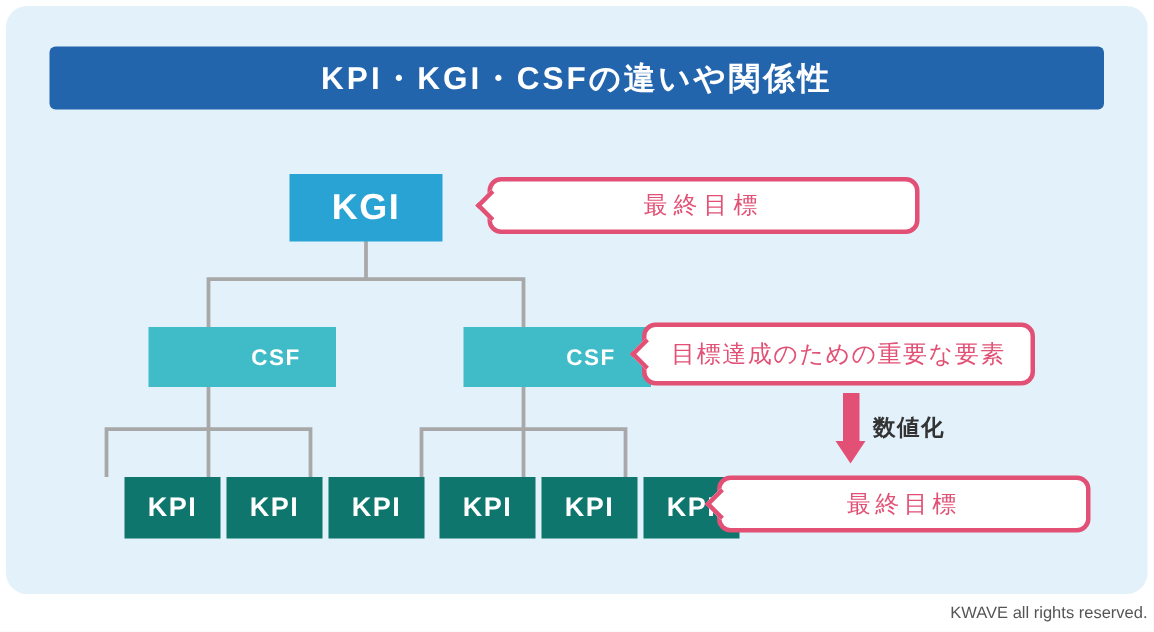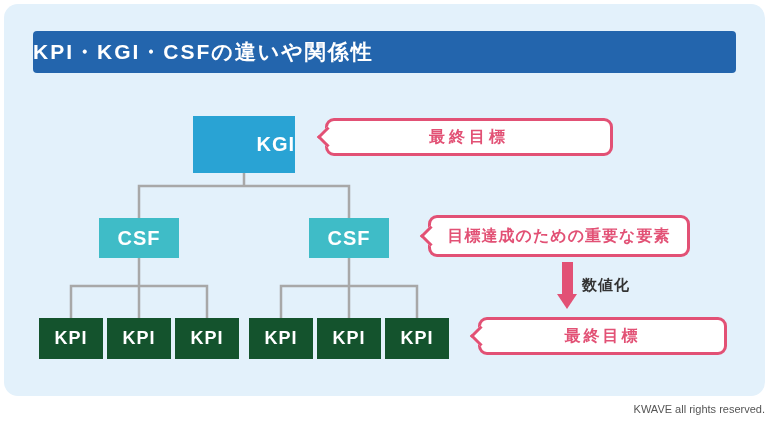--- a/index.html
+++ b/index.html
@@ -14,44 +14,44 @@
     position:absolute;left:4px;top:4px;
     width:761px;height:392px;
     background:#e3f1fb;
     border-radius:14px;
   }
   .header{
     position:absolute;left:33px;top:31px;
     width:703px;height:42px;
     background:#2365ad;
     border-radius:4px;
-    display:flex;align-items:center;
+    display:flex;align-items:center;justify-content:center;
   }
   .header span{
     color:#ffffff;font-size:21px;font-weight:bold;letter-spacing:2px;
   }
   .connectors{position:absolute;left:0;top:0;z-index:1;}
   .node{
     position:absolute;z-index:2;
     display:flex;align-items:center;justify-content:center;
     color:#ffffff;font-weight:bold;letter-spacing:1px;
   }
-  .kgi{left:193px;top:116px;width:102px;height:57px;background:#29a3d4;font-size:20px;justify-content:flex-end;}
-  .csf{width:80px;height:40px;top:218px;background:#3fbcc7;font-size:20px;}
+  .kgi{left:193px;top:116px;width:102px;height:45px;background:#29a3d4;font-size:24px;}
+  .csf{width:80px;height:40px;top:218px;background:#3fbcc7;font-size:15px;padding-left:45px;}
   .csf1{left:99px;} .csf2{left:309px;}
-  .kpi{width:64px;height:41px;top:318px;background:#14532d;font-size:18px;}
+  .kpi{width:64px;height:41px;top:318px;background:#0f766e;font-size:18px;margin-left:44px;}
   .kpi1{left:39px;}.kpi2{left:107px;}.kpi3{left:175px;}
   .kpi4{left:249px;}.kpi5{left:317px;}.kpi6{left:385px;}
   .bubble{
     position:absolute;z-index:2;box-sizing:border-box;
     background:#ffffff;
     border:3px solid #e25175;
     border-radius:9px;
     display:flex;align-items:center;justify-content:center;
-    color:#e25175;font-weight:bold;font-size:16px;
+    color:#e25175;font-weight:normal;font-size:16px;
   }
   .bubble::before{
     content:"";position:absolute;left:-8px;top:50%;
     width:12px;height:12px;background:#ffffff;
     border-left:3px solid #e25175;border-bottom:3px solid #e25175;
     transform:translateY(-50%) rotate(45deg);
   }
   .bubble-kgi{left:325px;top:118px;width:288px;height:38px;letter-spacing:4px;}
   .bubble-csf{left:428px;top:215px;width:262px;height:42px;letter-spacing:1px;align-items:center;}
   .bubble-kpi{left:478px;top:317px;width:249px;height:38px;letter-spacing:3px;}

